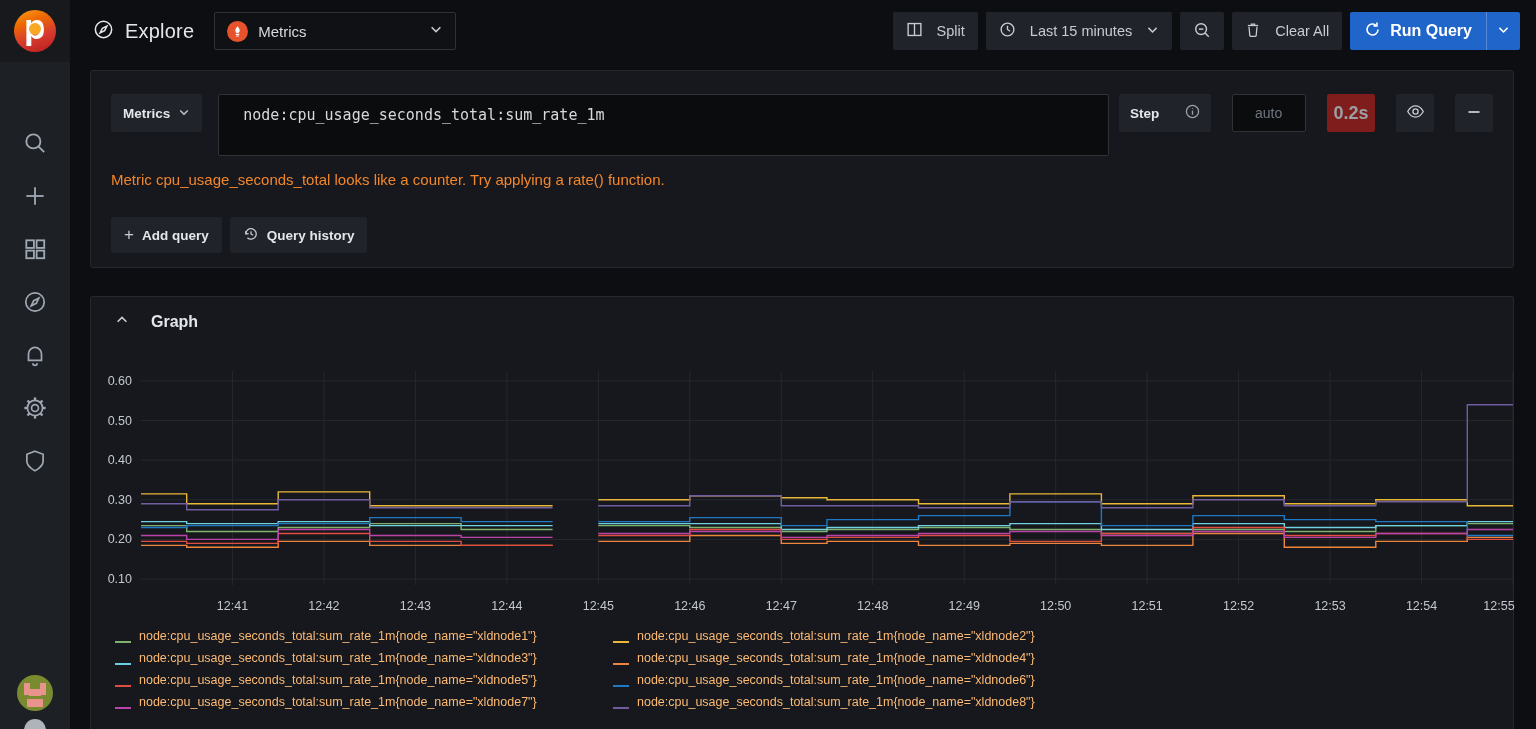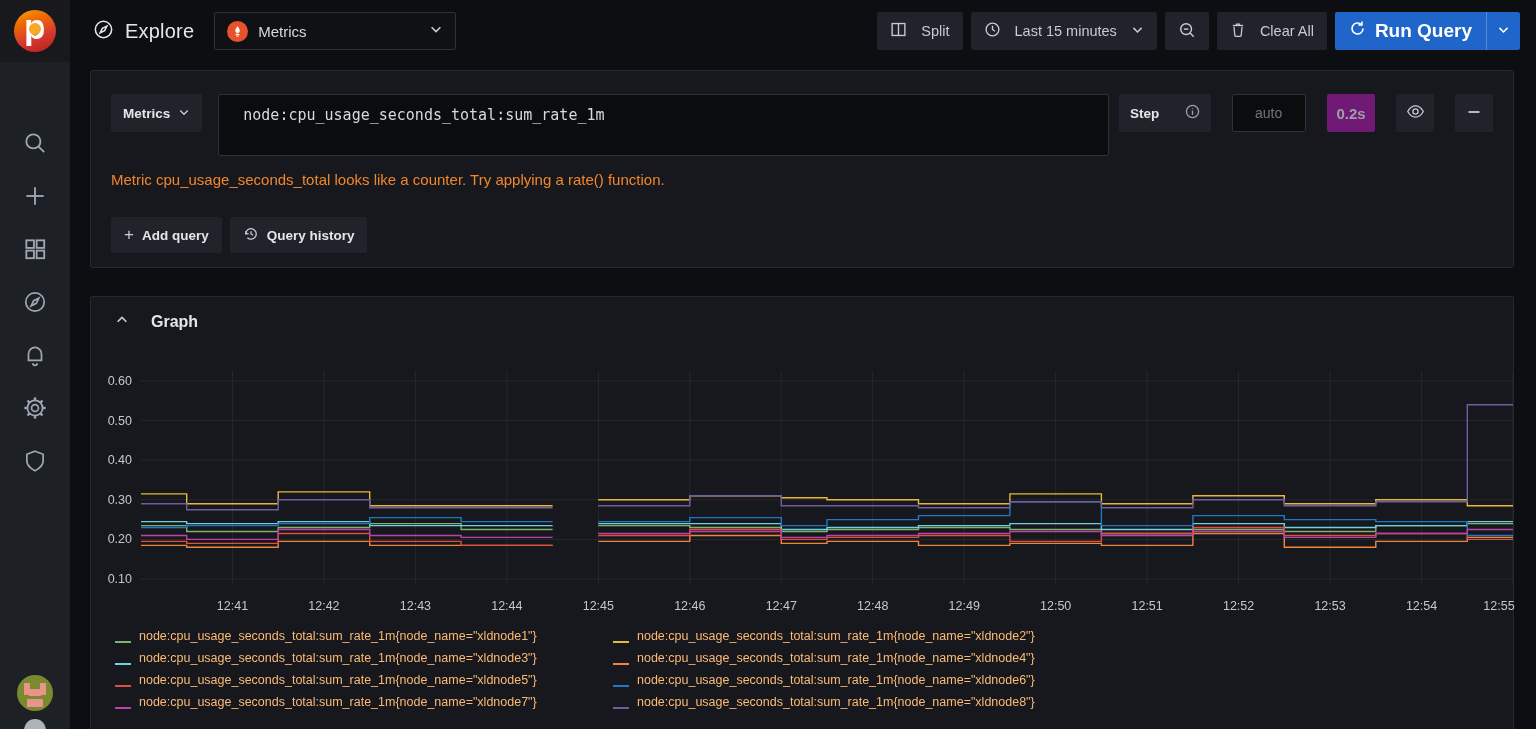--- a/index.html
+++ b/index.html
@@ -32,41 +32,41 @@
   .explore-title .t { font-size:20px; font-weight:500; letter-spacing:.2px; }
   .ds-picker { margin-left:20px; width:242px; height:38px; border:1px solid #2c3235; border-radius:2px;
     background:#101114; display:flex; align-items:center; padding:0 12px; cursor:pointer; }
   .prom-circle { width:21px; height:21px; border-radius:50%; background:#e6522c; display:flex; align-items:center; justify-content:center; margin-right:10px; flex:0 0 auto;}
   .ds-picker .ds-label { font-size:15px; color:#d8d9da; flex:1; }
   .nav-right { margin-left:auto; display:flex; align-items:center; gap:8px; }
   .nav-btn { height:38px; background:#202329; border:none; border-radius:2px; color:#c7ccd2;
     display:flex; align-items:center; gap:14px; padding:0 13px; font-size:14.5px; font-weight:500; cursor:pointer; }
   .nav-btn svg { stroke:#c7ccd2; }
   .run-query { display:flex; height:38px; border-radius:2px; overflow:hidden; cursor:pointer; }
-  .run-main { background:#2065c9; color:#fff; display:flex; align-items:center; gap:9px; padding:0 14px; font-size:19px; font-weight:600; }
+  .run-main { background:#2065c9; color:#fff; display:flex; align-items:center; gap:9px; padding:0 14px; font-size:16px; font-weight:600; }
   .run-main svg { stroke:#fff; }
   .run-caret { background:#2065c9; border-left:1px solid rgba(255,255,255,.25); display:flex; align-items:center; padding:0 10px; }
 
   
   .panel { position:absolute; background:#16181d; border:1px solid #25282d; border-radius:3px; }
   .query-panel { left:90px; top:70px; width:1424px; height:198px; }
   .graph-panel { left:90px; top:296px; width:1424px; height:437px; border-bottom:none; }
 
   
   .q-row { position:absolute; left:20px; top:23px; right:20px; display:flex; align-items:flex-start; }
   .chip-btn { height:38px; background:#202329; border:none; border-radius:2px; color:#e4e7ea;
      display:flex; align-items:center; gap:8px; padding:0 12px; font-size:13.5px; font-weight:700; cursor:pointer; }
   .chip-btn svg { stroke:#c7ccd2; }
   .q-input { margin-left:16px; width:964px; height:62px; background:#0b0c0e; border:1px solid #2c3235; border-radius:2px;
      color:#d8d9da; font-family:"DejaVu Sans Mono","Liberation Mono",monospace; font-size:15px; padding:10px 24px; resize:none; line-height:20px; }
   .step-group { margin-left:10px; display:flex; gap:21px; }
   .step-label { height:38px; width:92px; background:#202329; border-radius:2px; display:flex; align-items:center; justify-content:space-between; padding:0 11px; font-size:13.5px; font-weight:700; color:#e4e7ea; }
   .step-input { width:74px; height:38px; background:#0b0c0e; border:1px solid #2c3235; border-radius:2px; color:#d8d9da; font-size:14px; padding:0 22px; }
   .step-input::placeholder { color:#6e7680; }
-  .interval-badge { height:38px; min-width:48px; background:#701a75; border-radius:2px; display:flex; align-items:center; justify-content:center; font-size:15px; font-weight:700; color:#9aa0a6; }
+  .interval-badge { height:38px; min-width:48px; background:#7f1d1d; border-radius:2px; display:flex; align-items:center; justify-content:center; font-size:18px; font-weight:700; color:#9aa0a6; }
   .sq-btn { width:38px; height:38px; background:#202329; border:none; border-radius:2px; display:flex; align-items:center; justify-content:center; cursor:pointer; }
   .sq-btn svg { stroke:#c7ccd2; }
 
   .warn-text { position:absolute; left:20px; top:100px; font-size:15px; color:#f2862c; }
   .q-actions { position:absolute; left:20px; top:146px; display:flex; gap:8px; }
   .action-btn { height:36px; background:#202329; border:none; border-radius:2px; color:#e4e7ea;
      display:flex; align-items:center; gap:8px; padding:0 13px; font-size:13.5px; font-weight:700; cursor:pointer; }
   .action-btn .plus { font-size:17px; font-weight:400; color:#c7ccd2; }
   .action-btn svg { stroke:#c7ccd2; }
 

